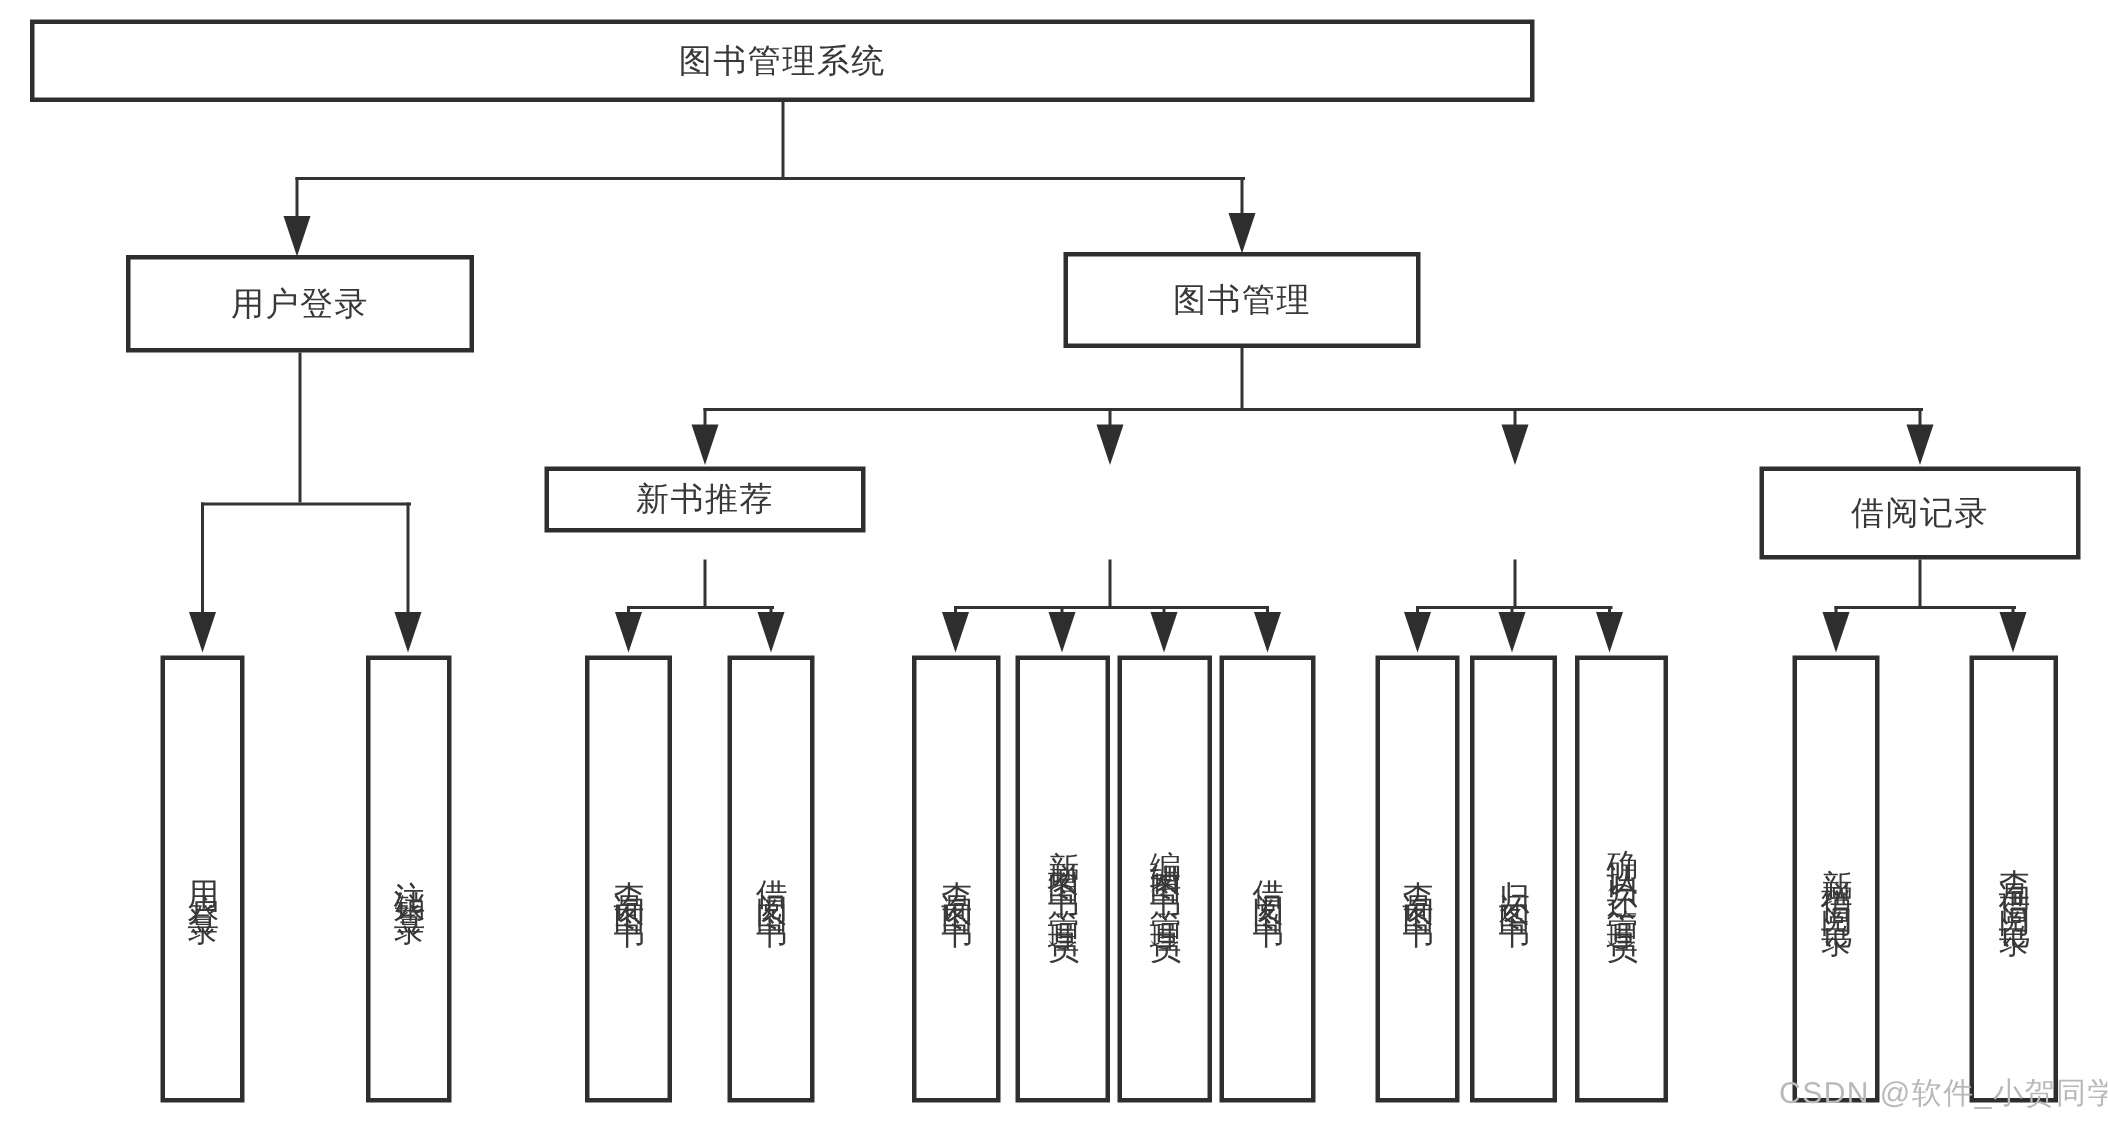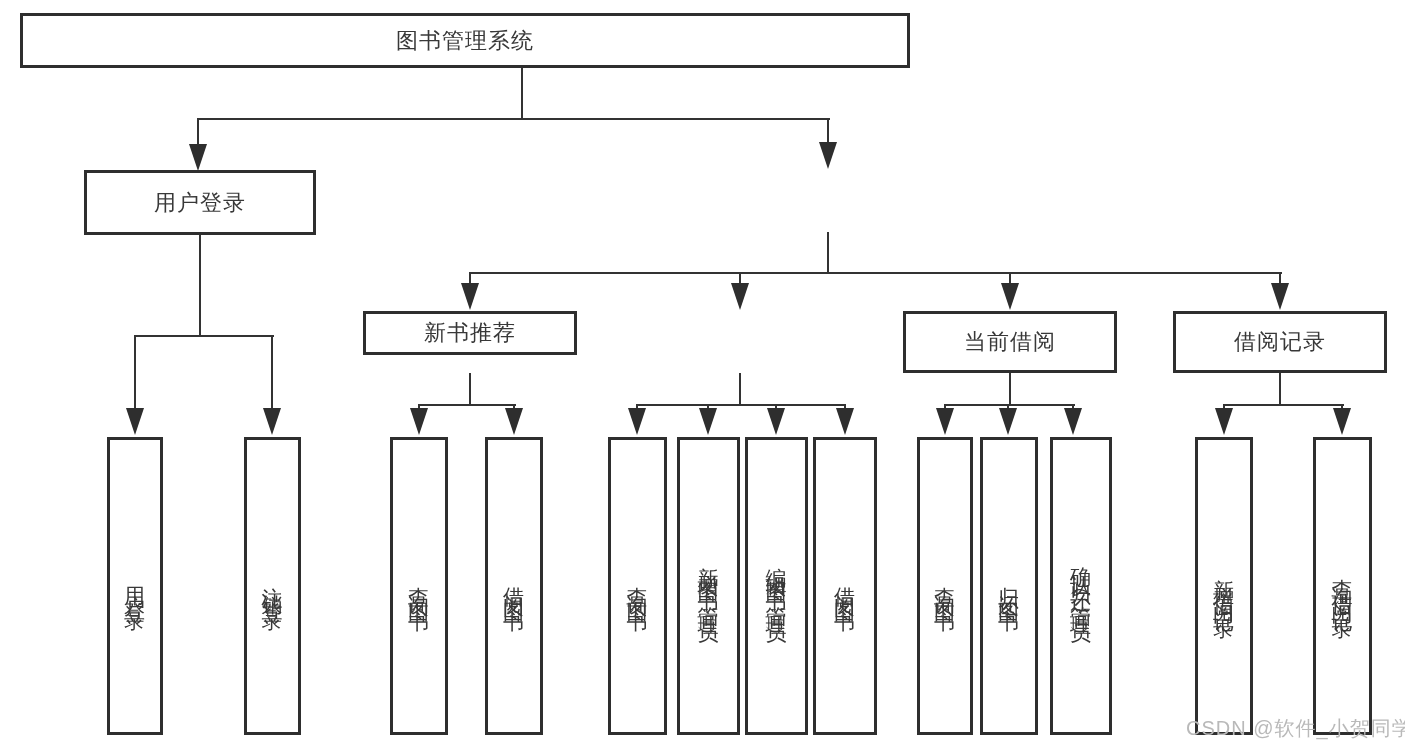--- a/index.html
+++ b/index.html
@@ -30,37 +30,37 @@
   }
   .watermark {
     position:absolute; font-size:20px; color:#b9b9b9; letter-spacing:1px; white-space:nowrap;
   }
 </style>
 </head>
 <body>
 
 <div id="canvas">
 
-  <div class="box" style="left:20px; top:13px; width:890px; height:55px;">
+  <div class="box" style="left:20px; top:13px; width:1003px; height:55px;">
     <span>图书管理系统</span>
   </div>
 
   <div class="box" style="left:84px; top:170px; width:232px; height:65px;">
     <span>用户登录</span>
   </div>
 
+  <div class="box" style="left:709px; top:168px; width:238px; height:64px;">
+    <span>图书管理</span>
+  </div>
 
   <div class="box" style="left:363px; top:311px; width:214px; height:44px;">
     <span>新书推荐</span>
   </div>
 
 
-  <div class="box" style="left:903px; top:311px; width:214px; height:62px;">
-    <span>当前借阅</span>
-  </div>
 
   <div class="box" style="left:1173px; top:311px; width:214px; height:62px;">
     <span>借阅记录</span>
   </div>
 
   <div class="vbox" style="left:107px; width:56px;">
     <span class="vtext">用户登录</span>
   </div>
   <div class="vbox" style="left:244px; width:57px;">
     <span class="vtext">注销登录</span>

